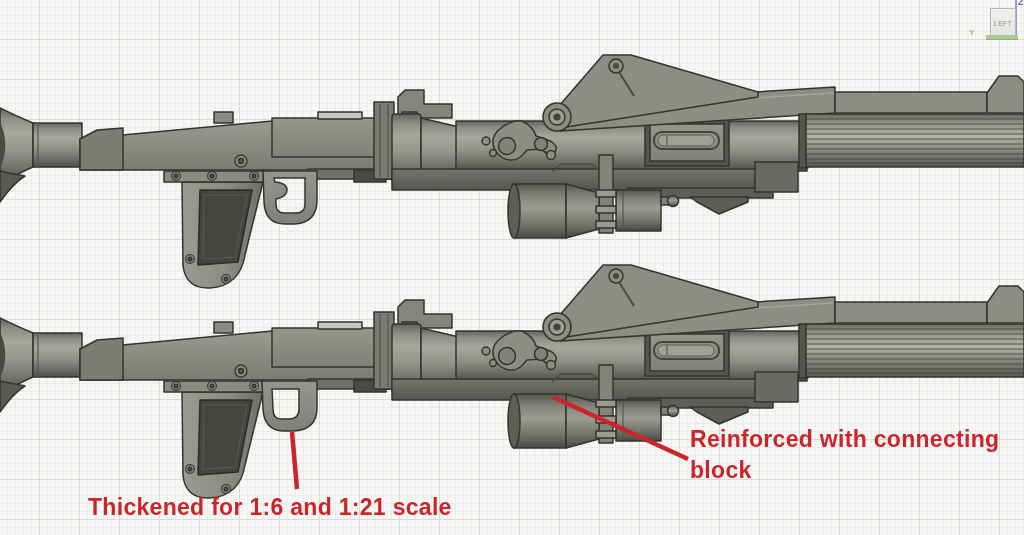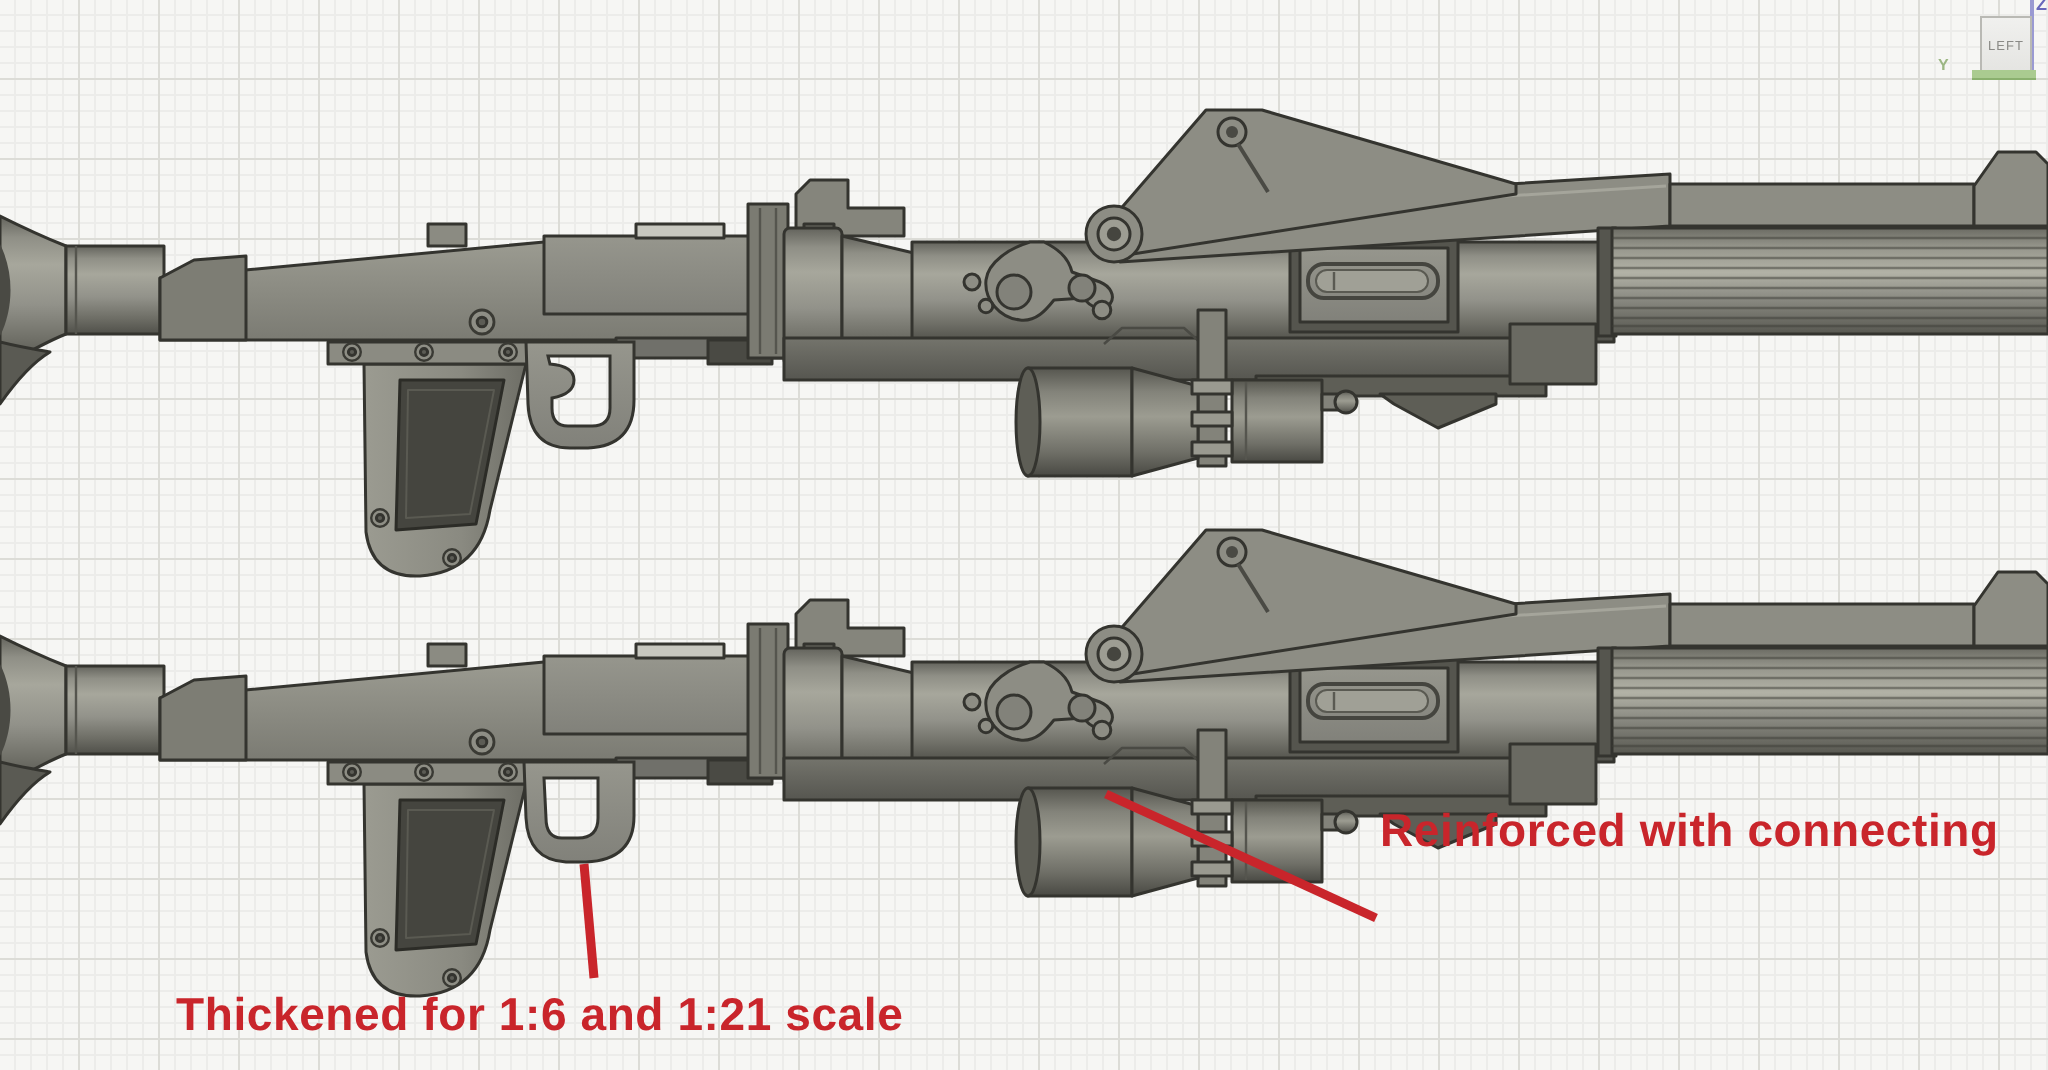--- a/index.html
+++ b/index.html
@@ -12,21 +12,21 @@
       repeating-linear-gradient(to right, transparent 0 7px, #ececea 7px 8px),
       repeating-linear-gradient(to bottom, transparent 0 7px, #ececea 7px 8px),
       #f6f6f4;
   }
   #modelsvg{position:absolute;left:0;top:0;}
   .annot{
     position:absolute;color:#c9252b;font-weight:bold;font-size:23px;
     letter-spacing:.3px;white-space:nowrap;line-height:31px;
   }
   #annot-thickened{left:88px;top:492px;}
-  #annot-reinforced{left:690px;top:400px;}
+  #annot-reinforced{left:690px;top:424px;}
   
   #viewcube{position:absolute;left:962px;top:0;width:62px;height:46px;}
   #vc-face{
     position:absolute;left:28px;top:8px;width:24px;height:28px;
     background:linear-gradient(#f0f0ee,#e4e4e1);border:1px solid #b9b9b4;
     display:flex;align-items:center;justify-content:center;
     font-size:6.5px;letter-spacing:.5px;color:#8a8a86;cursor:pointer;
   }
   #vc-zline{position:absolute;left:53px;top:0;width:2px;height:38px;background:#9a9ad2;}
   #vc-zlabel{position:absolute;left:56px;top:-3px;font-size:9px;color:#6868bb;font-weight:bold;}
@@ -205,20 +205,21 @@
       <use href="#guardThick"></use>
     </g>
 
     <line x1="292" y1="432" x2="297" y2="489" stroke="#c9252b" stroke-width="4.5"></line>
     <line x1="553" y1="397" x2="688" y2="459" stroke="#c9252b" stroke-width="4.5"></line>
   </svg>
 
   <div class="annot" id="annot-thickened">Thickened for 1:6 and 1:21 scale</div>
   <div class="annot" id="annot-reinforced">
     <div>Reinforced with connecting</div>
+    <div>block</div>
   </div>
 
   <div id="viewcube">
     <div id="vc-zline"></div>
     <div id="vc-zlabel">Z</div>
     <div id="vc-face">LEFT</div>
     <div id="vc-ground"></div>
     <div id="vc-ylabel">Y</div>
   </div>
 

